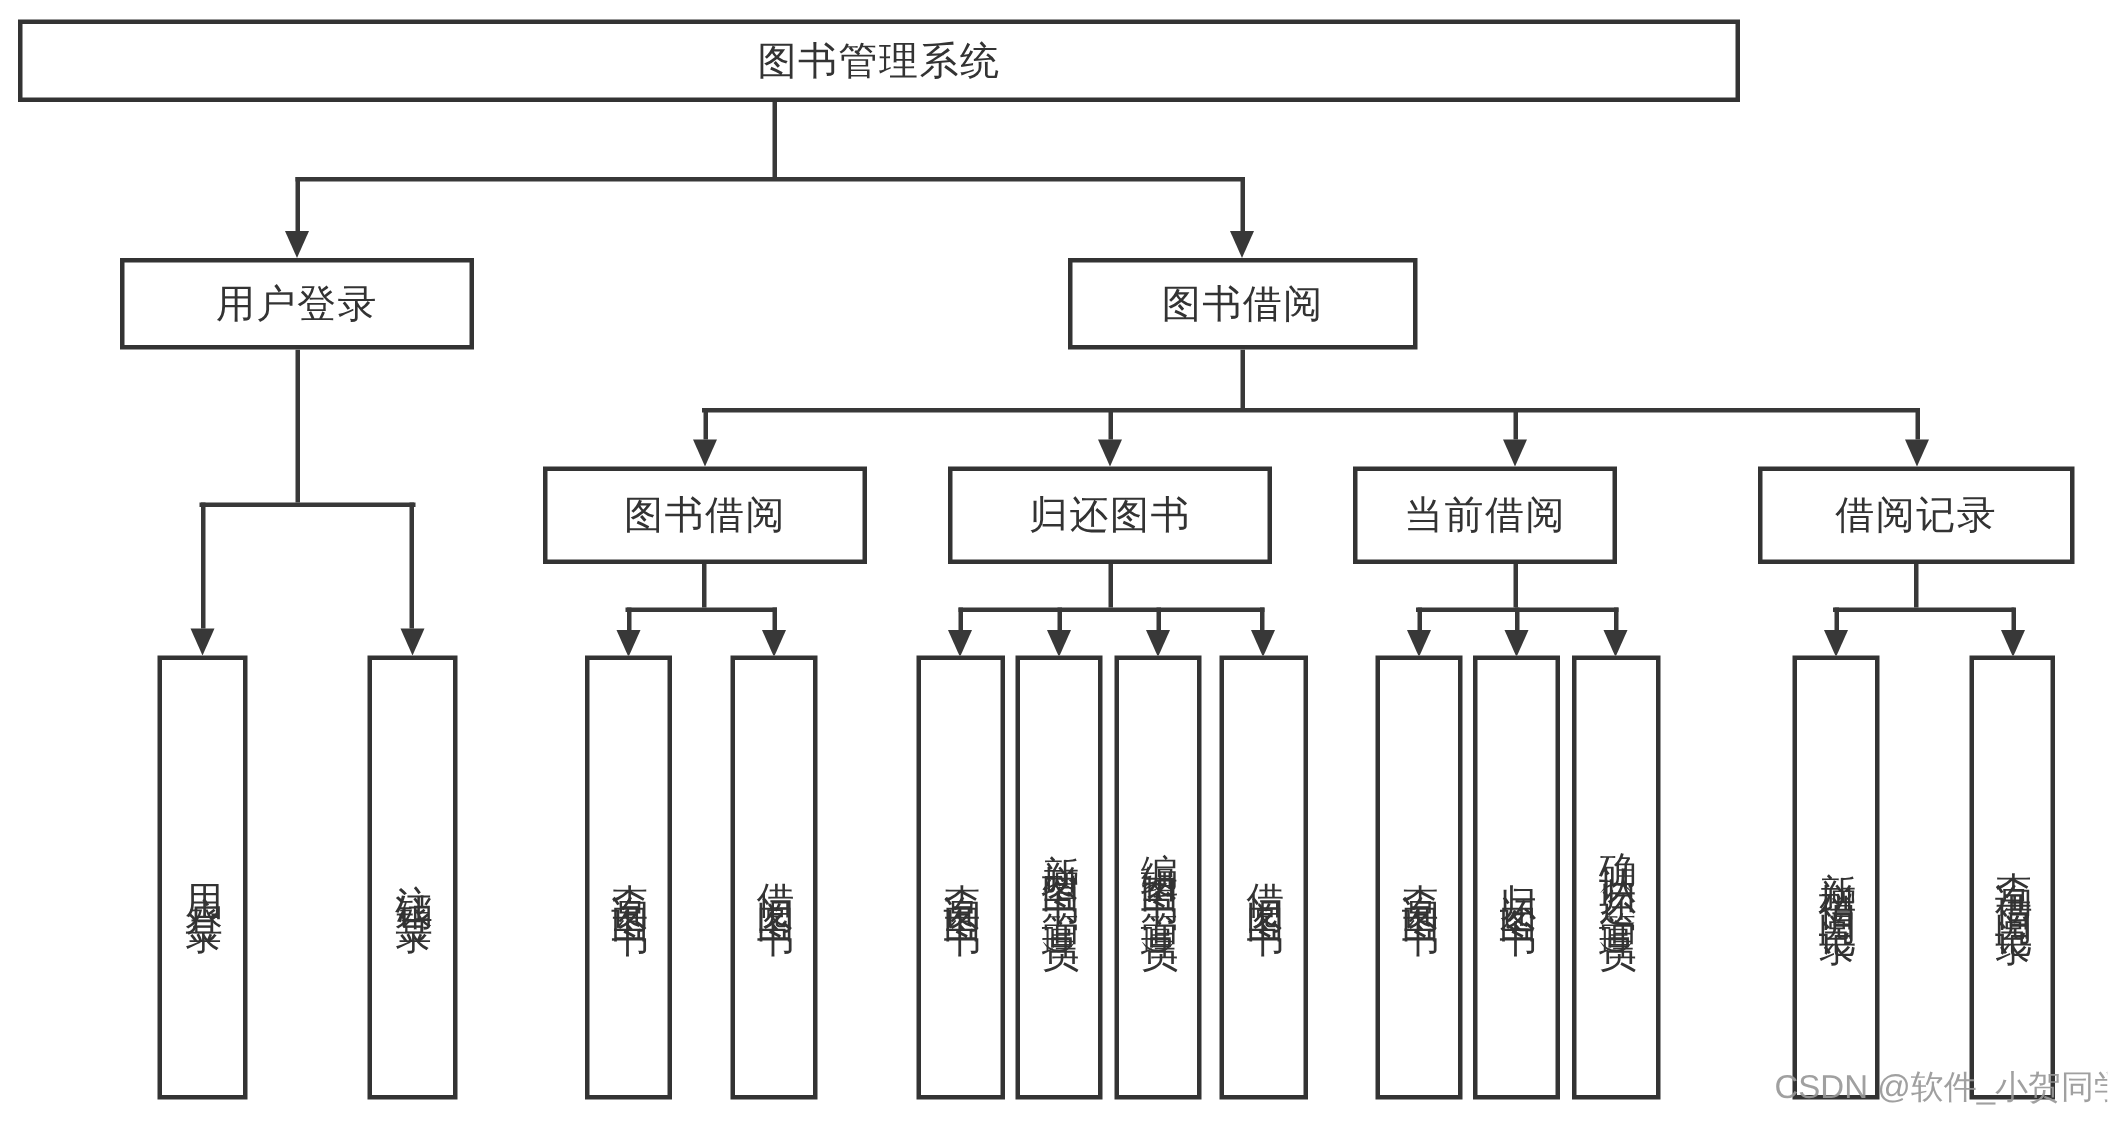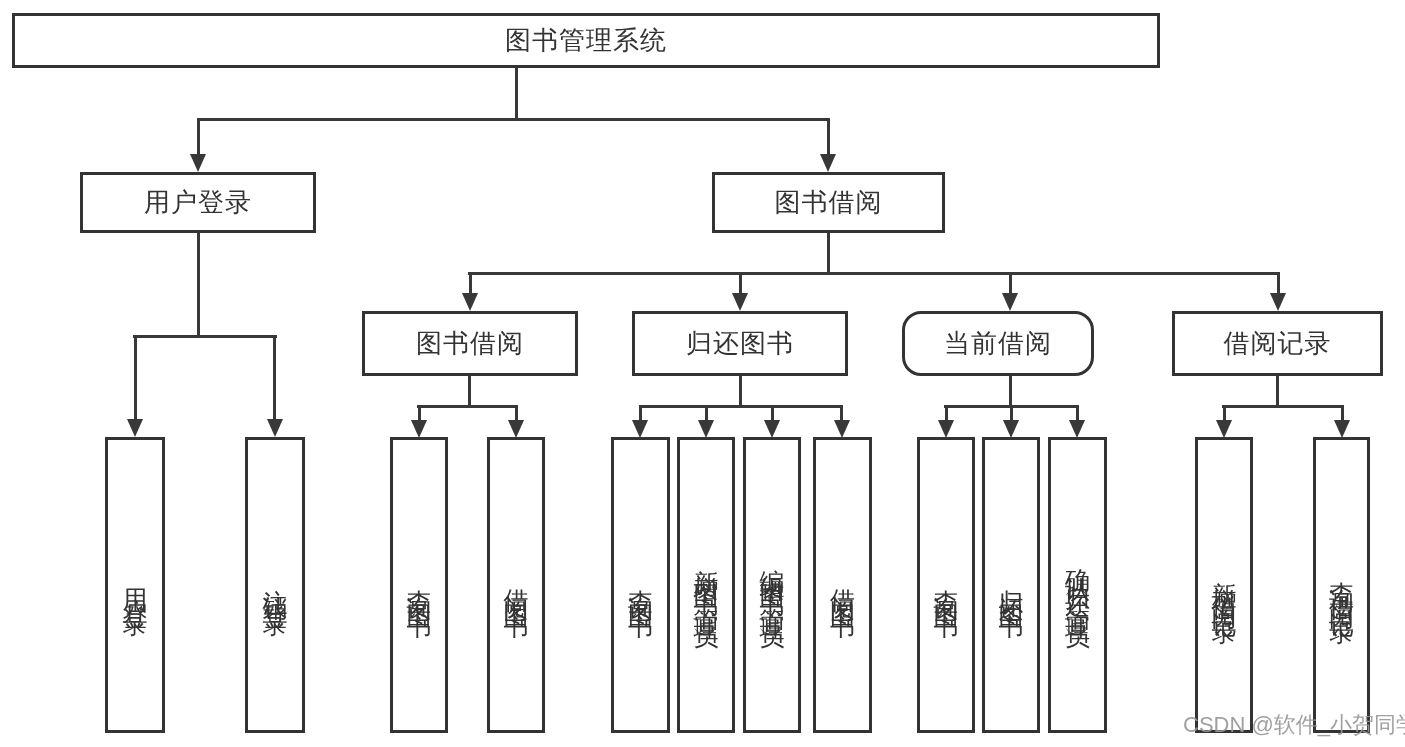--- a/index.html
+++ b/index.html
@@ -122,21 +122,21 @@
   <div class="node hbox" style="left:712px; top:172px; width:233px; height:61px;">
     <span>图书借阅</span>
   </div>
 
   <div class="node hbox" style="left:362px; top:311px; width:216px; height:65px;">
     <span>图书借阅</span>
   </div>
   <div class="node hbox" style="left:632px; top:311px; width:216px; height:65px;">
     <span>归还图书</span>
   </div>
-  <div class="node hbox" style="left:902px; top:311px; width:192px; height:65px;border-radius:19px;">
+  <div class="node hbox" style="left:902px; top:311px; width:176px; height:65px;">
     <span>当前借阅</span>
   </div>
   <div class="node hbox" style="left:1172px; top:311px; width:211px; height:65px;">
     <span>借阅记录</span>
   </div>
 
   <div class="node vbox" style="left:105px; top:437px; width:60px; height:296px;">
     <span>用户登录</span>
   </div>
   <div class="node vbox" style="left:245px; top:437px; width:60px; height:296px;">

